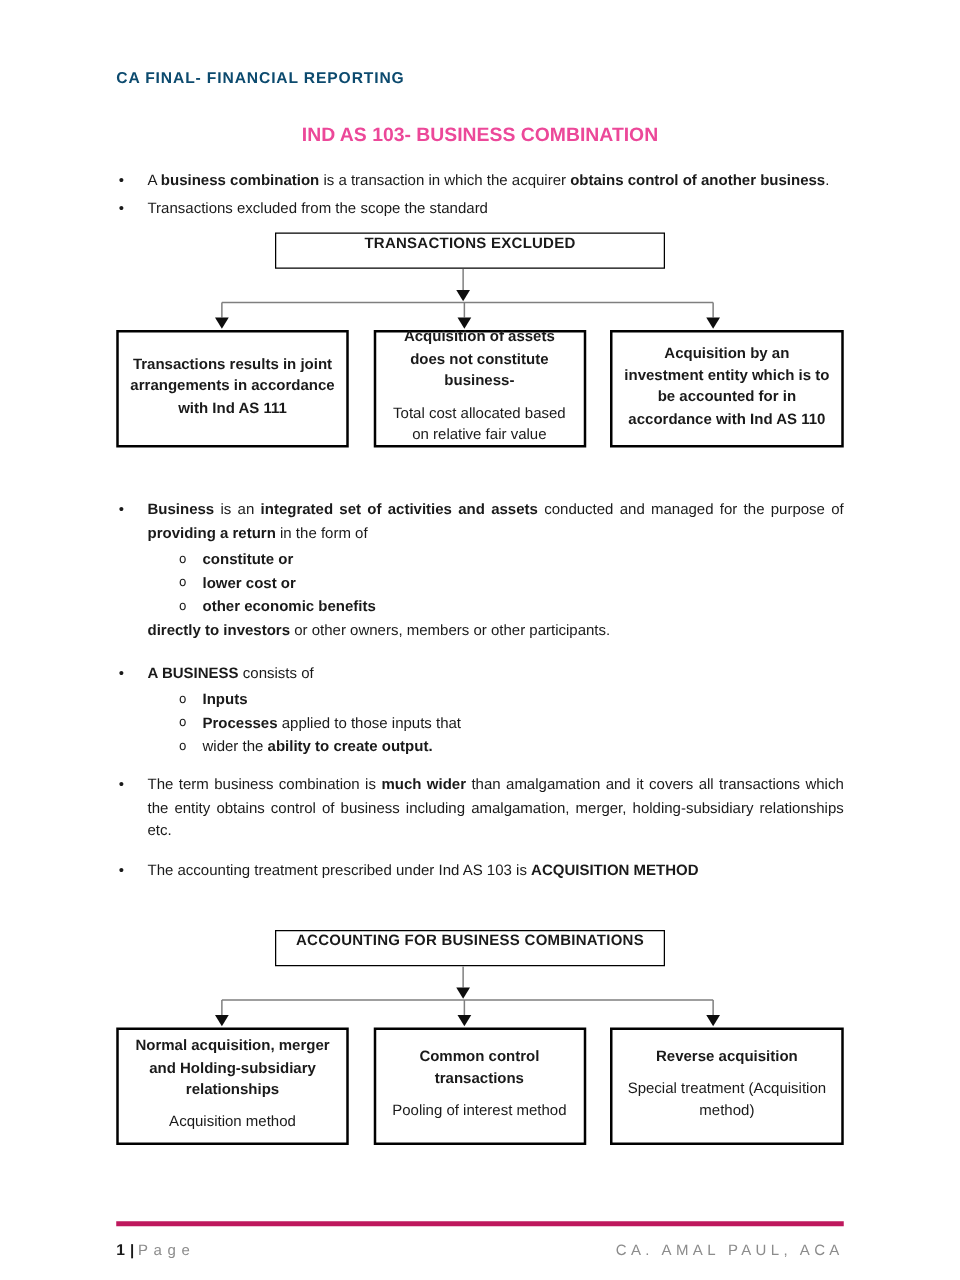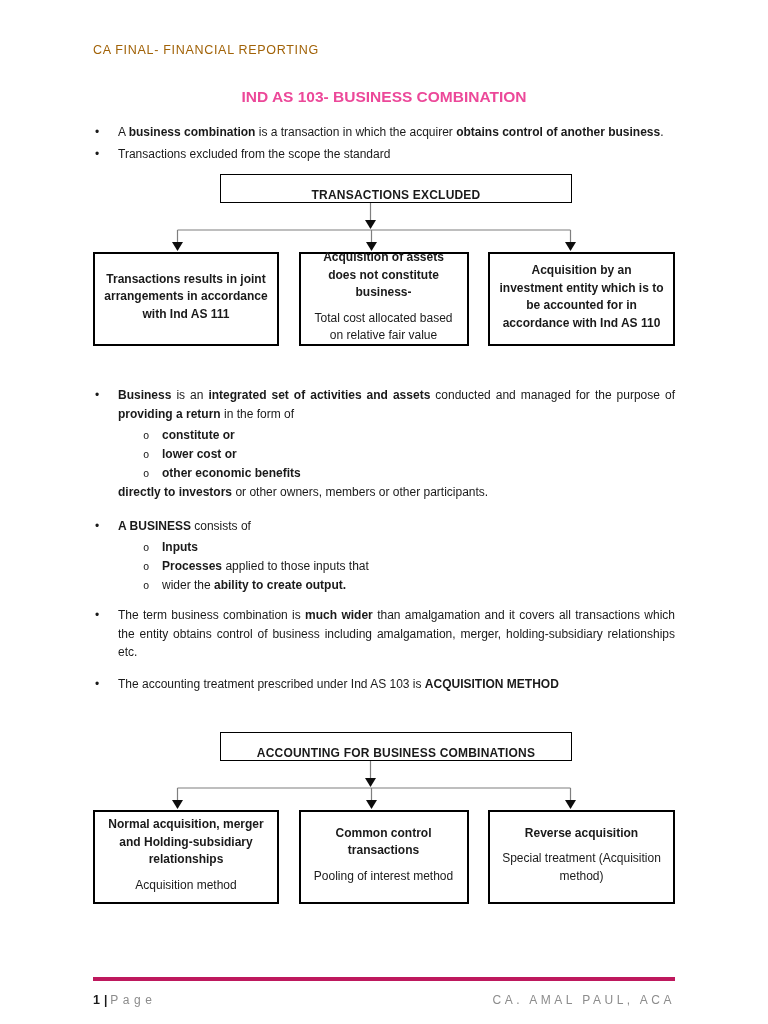--- a/index.html
+++ b/index.html
@@ -16,25 +16,26 @@
     overflow: hidden;
   }
   .content {
     position: absolute;
     left: 93px;
     top: 0;
     width: 582px;
   }
 
   .doc-header {
-    margin-top: 43px;
+    margin-top: 55px;
     font-size: 12.5px;
     line-height: 15px;
     letter-spacing: 0.7px;
-    color: #a16207;
+    color: #0c4a6e;
+    font-weight: bold;
   }
 
   .doc-title {
     margin-top: 29px;
     text-align: center;
     font-weight: bold;
     font-size: 15.5px;
     line-height: 19px;
     color: #ec4899;
   }
@@ -74,25 +75,25 @@
   .mt-subs { margin-top: 3px; }
   .mt-abusiness { margin-top: 15px; }
   .mt-term { margin-top: 11px; }
   .mt-acct { margin-top: 13px; }
 
   
   .flowchart { margin-top: 12px; }
   .flowchart.second { margin-top: 39px; }
   .fc-top-box {
     margin-left: 127px;
-    width: 352px;
+    width: 312px;
     height: 29px;
     border: 1.5px solid #000;
     display: flex;
-    align-items: flex-end;
+    align-items: flex-start;
     justify-content: center;
     font-weight: bold;
     font-size: 12px;
     letter-spacing: 0.2px;
     text-align: center;
   }
   .fc-connector { display: block; }
   .fc-connector .cl { stroke: #7f7f7f; stroke-width: 1.2; fill: none; }
   .fc-connector .ah { fill: #0d0d0d; }
   .fc-row {

